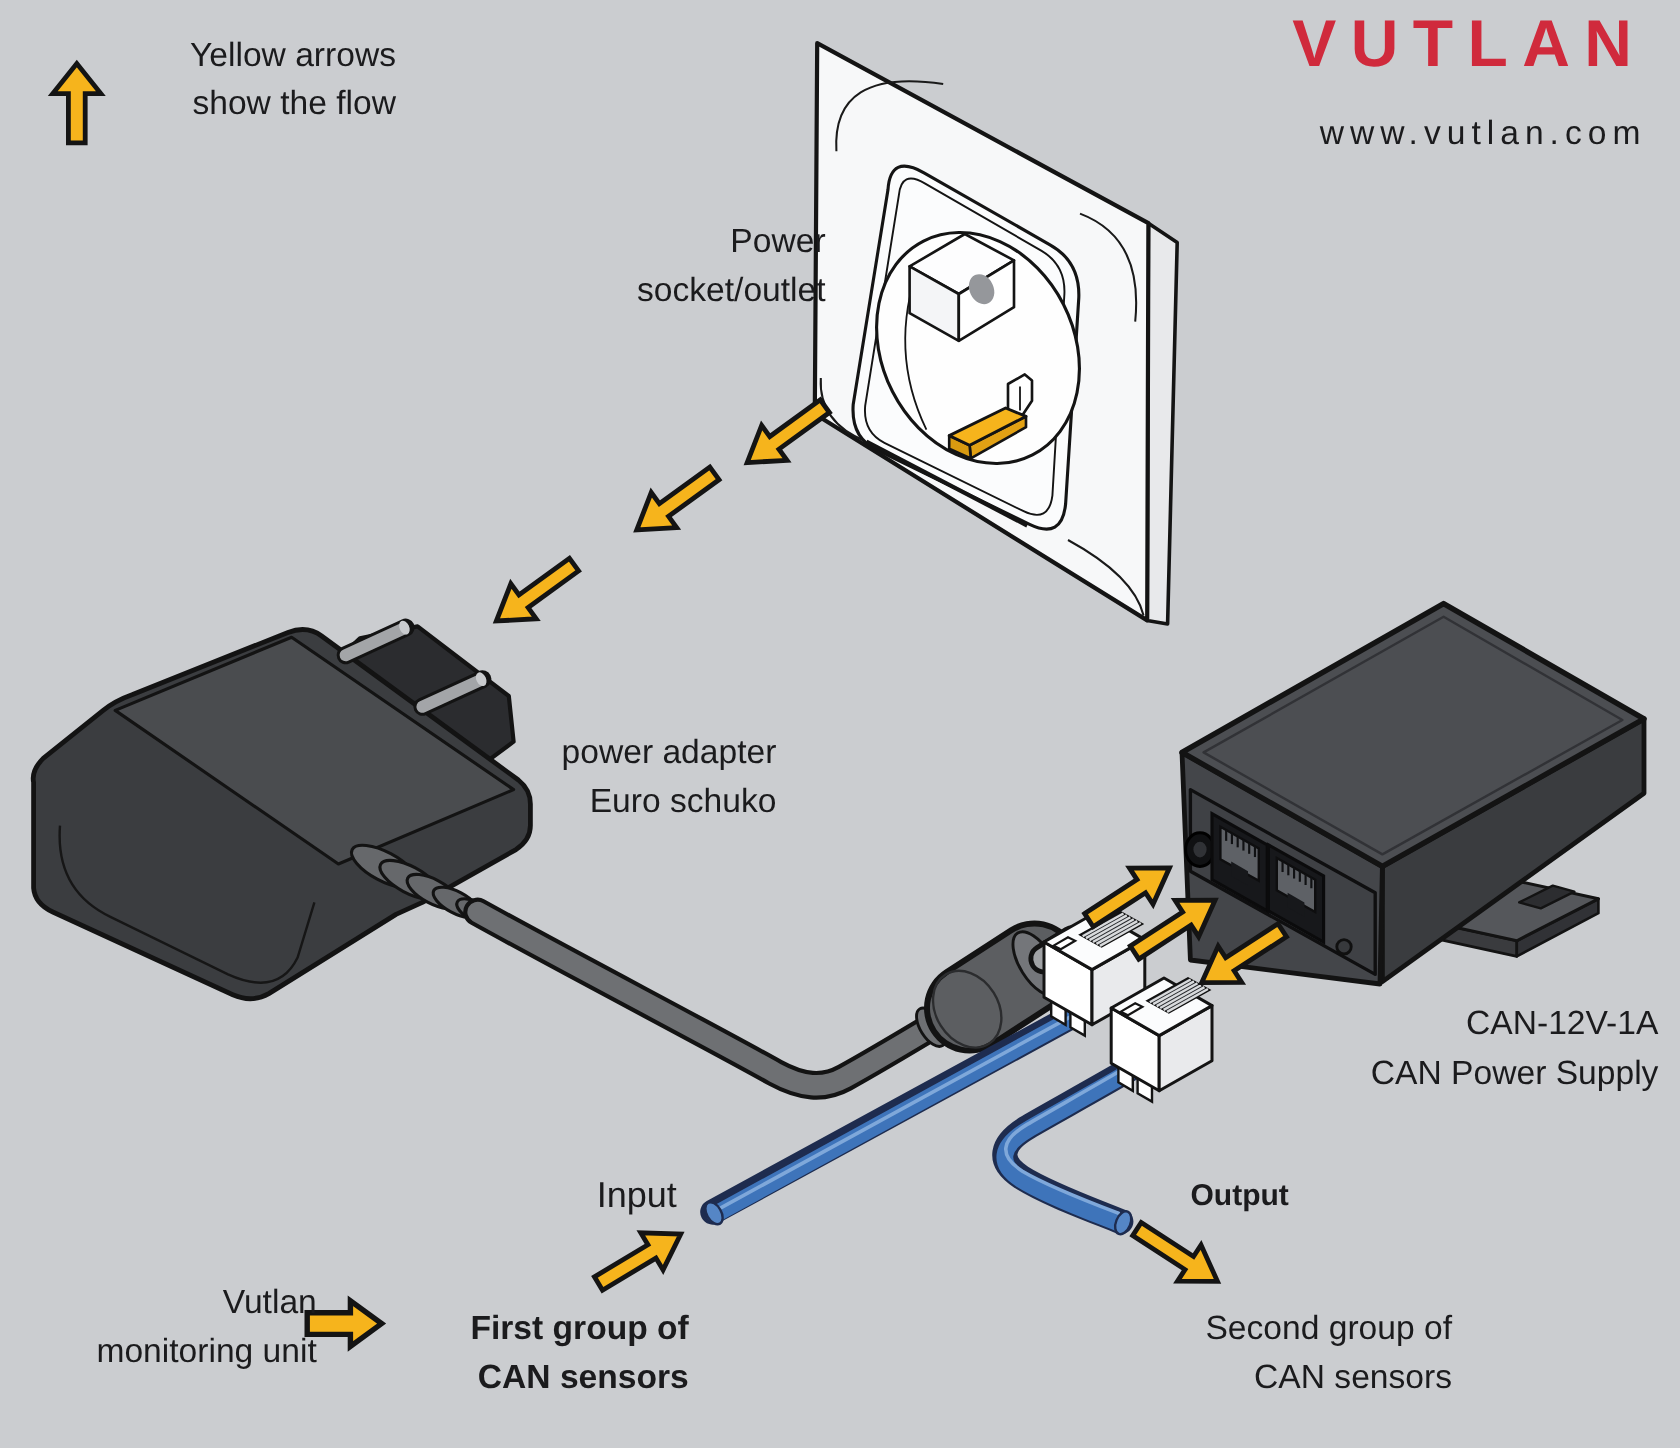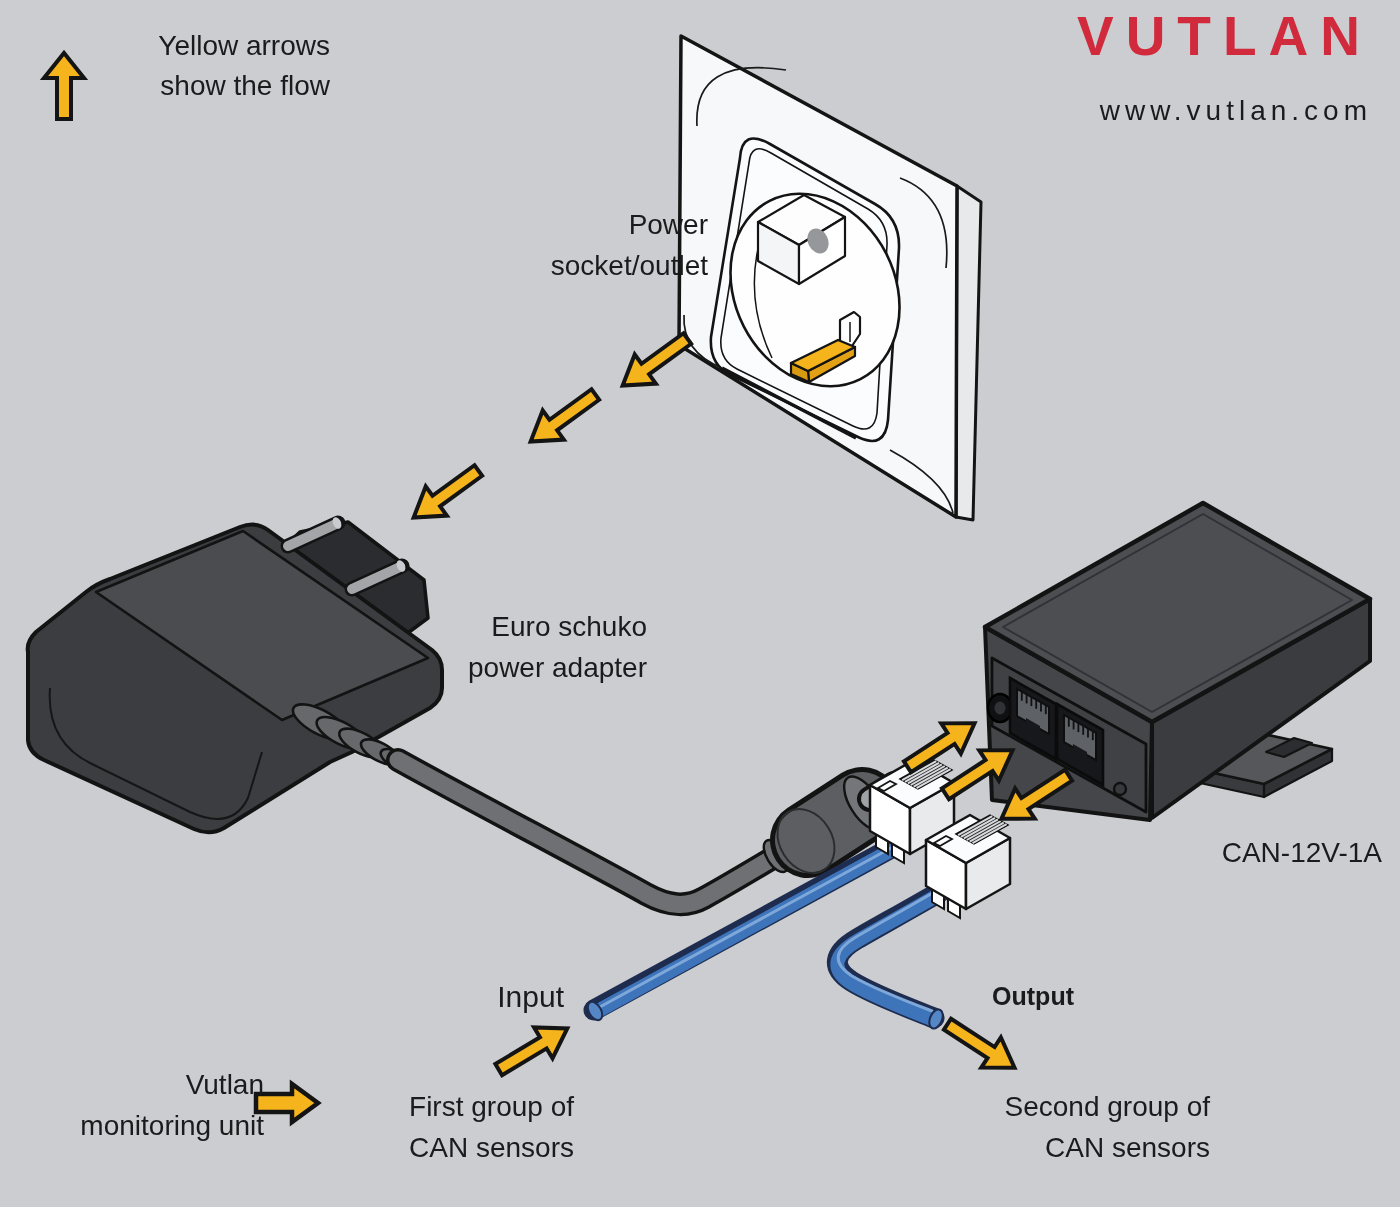--- a/index.html
+++ b/index.html
@@ -21,33 +21,33 @@
   .diagram svg{position:absolute;left:0;top:0;}
   .label{
     position:absolute;
     text-align:right;
     font-size:28px;
     line-height:41px;
     color:var(--text-dark);
     white-space:nowrap;
   }
   .legend-text{left:100px;top:26px;width:230px;font-size:28px;line-height:40px;}
-  .socket-label{left:448px;top:180px;width:260px;margin-top:24px;}
+  .socket-label{left:428px;top:180px;width:260px;}
   .brand{
     left:1042px;top:16px;width:330px;
     font-size:55px;font-weight:bold;letter-spacing:12px;
     color:var(--brand-red);
   }
   .site{left:1042px;top:90px;width:330px;font-size:28px;letter-spacing:5px;}
   .adapter-label{left:383px;top:606px;width:264px;}
   .psu-label{left:1076px;top:832px;width:306px;}
   .input-label{left:448px;top:976px;width:116px;font-size:30px;font-weight:normal;}
   .output-label{left:938px;top:976px;width:136px;font-size:25px;font-weight:bold;}
   .monitor-label{left:6px;top:1064px;width:258px;}
-  .group1-label{left:326px;top:1086px;width:248px;}
+  .group1-label{left:326px;top:1086px;width:248px;font-weight:bold;}
   .group2-label{left:946px;top:1086px;width:264px;}
 </style>
 </head>
 <body>
 
 <div class="diagram">
 
   <svg width="1400" height="1207" viewBox="0 0 1400 1207">
     <defs>
       <path id="arrow-med" d="M -40,-6.5 L 12,-6.5 L 12,-18 L 40,0 L 12,18 L 12,6.5 L -40,6.5 Z" fill="var(--arrow-yellow,#F6B41C)" stroke="#141414" stroke-width="4" stroke-linejoin="miter"></path>
@@ -204,26 +204,27 @@
 
   <div class="label socket-label">
     <div>Power</div>
     <div>socket/outlet</div>
   </div>
 
   <div class="label brand">VUTLAN</div>
   <div class="label site">www.vutlan.com</div>
 
   <div class="label adapter-label">
+    <div>power adapter</div>
     <div>Euro schuko</div>
-    <div>power adapter</div>
   </div>
 
   <div class="label psu-label">
     <div>CAN-12V-1A</div>
+    <div>CAN Power Supply</div>
   </div>
 
   <div class="label input-label">Input</div>
   <div class="label output-label">Output</div>
 
   <div class="label monitor-label">
     <div>Vutlan</div>
     <div>monitoring unit</div>
   </div>
 

